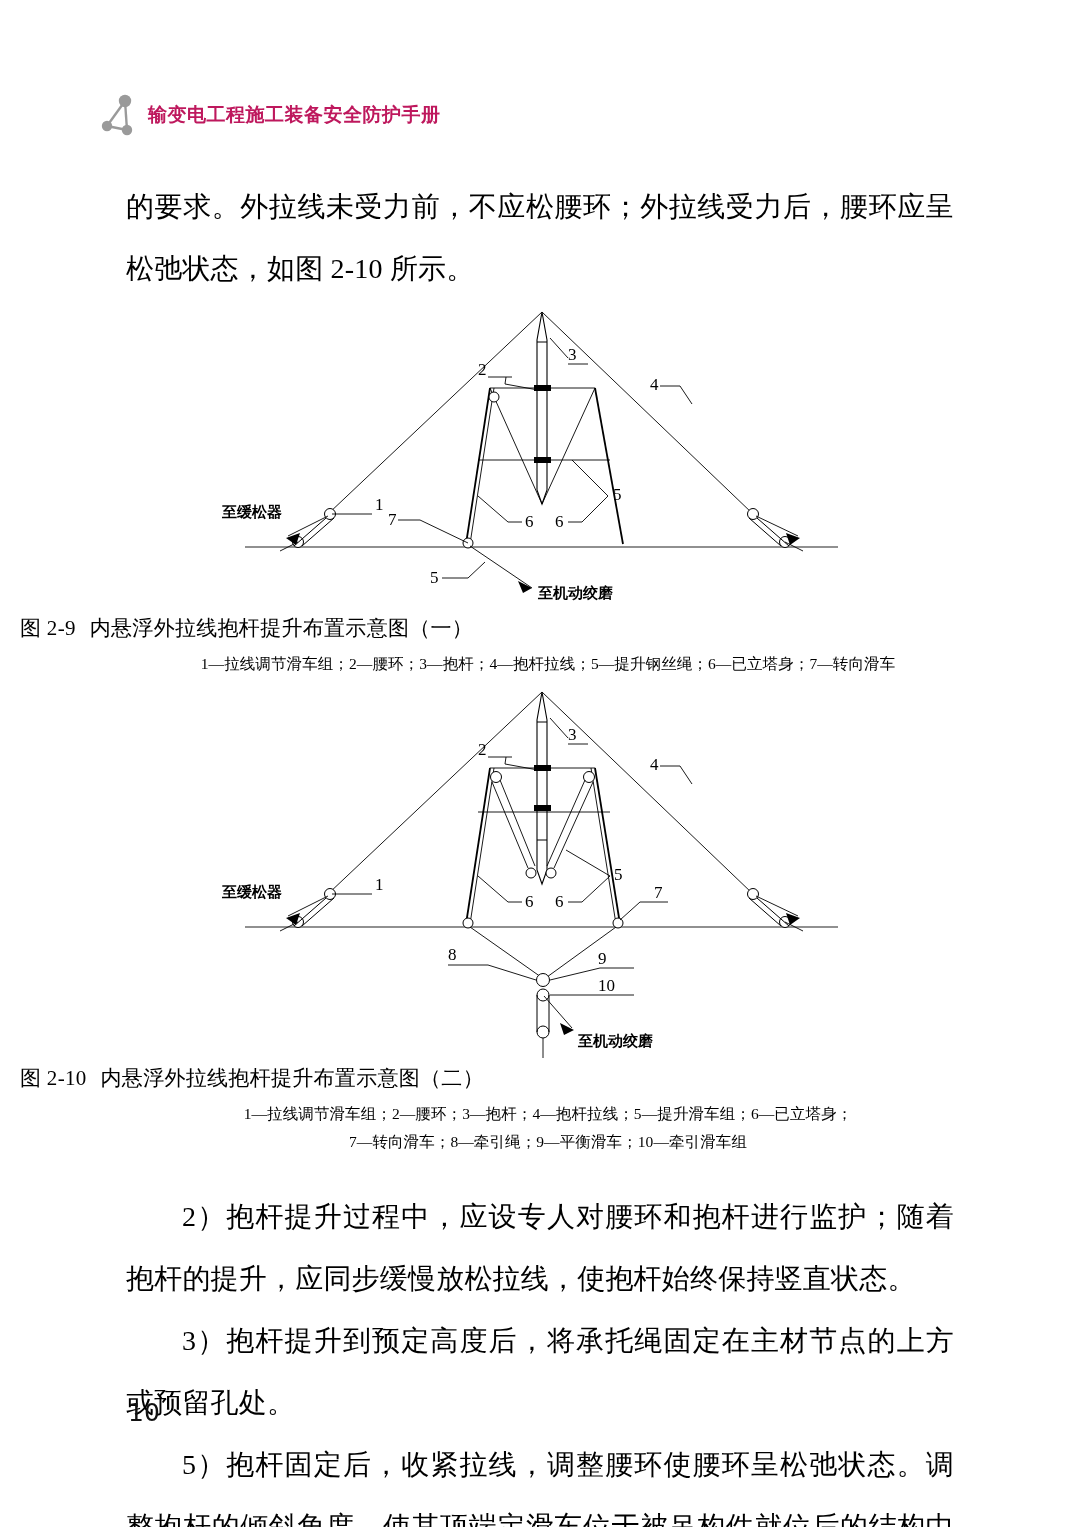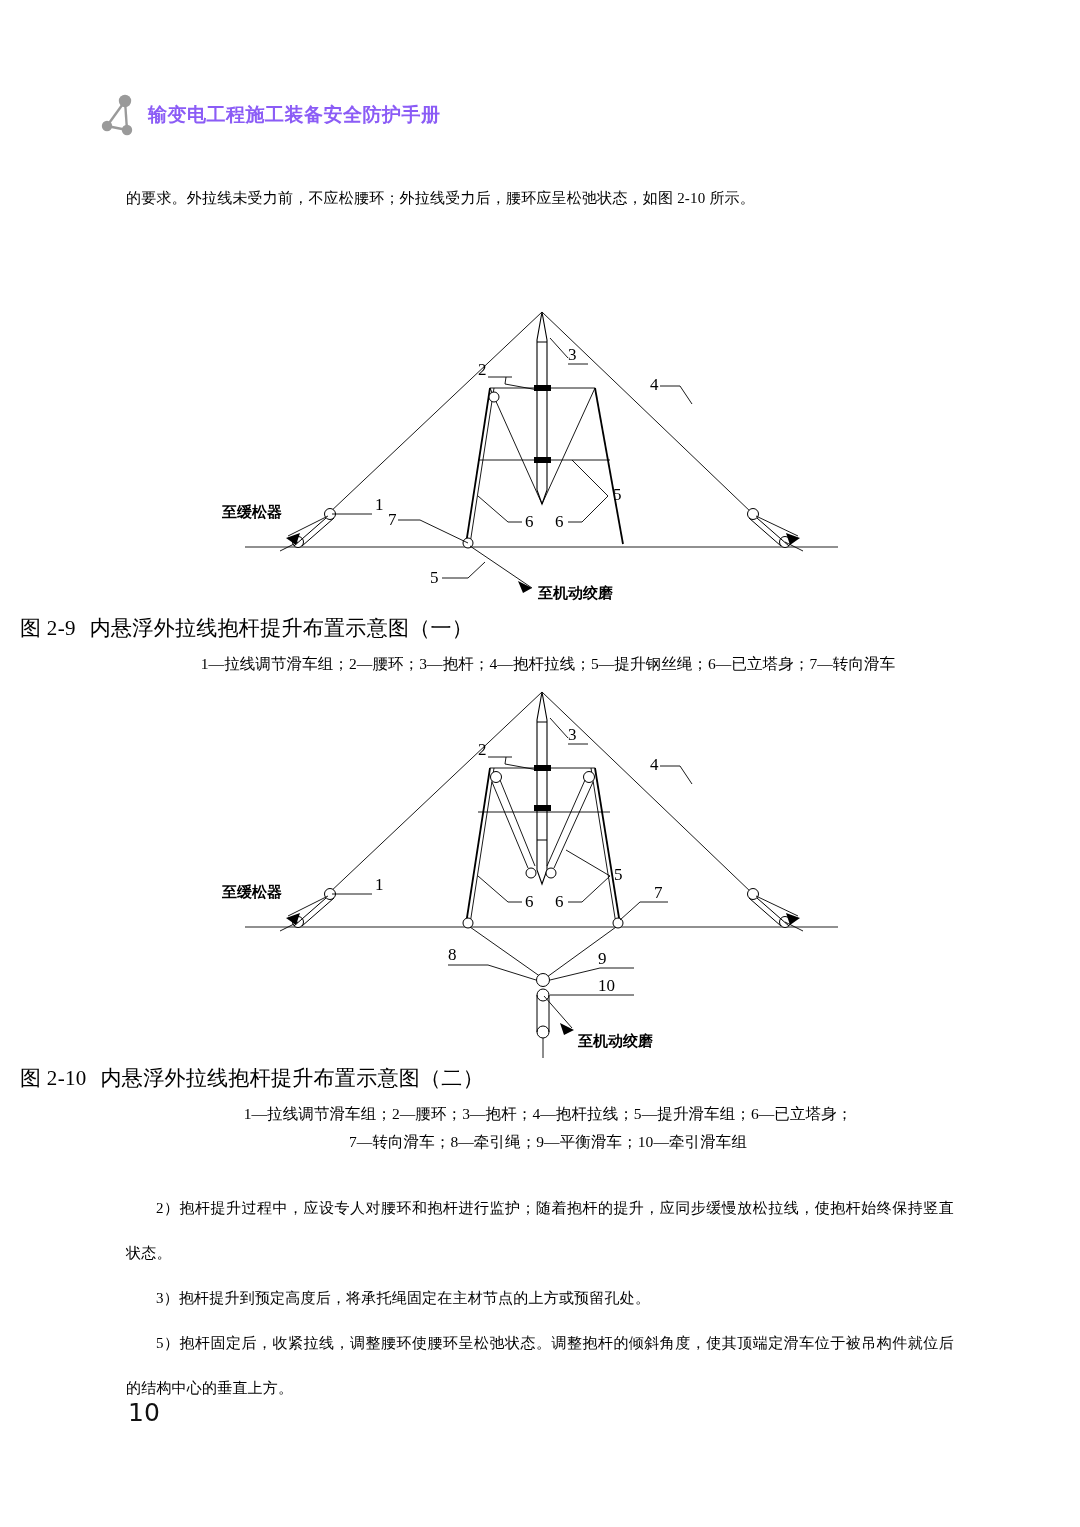--- a/index.html
+++ b/index.html
@@ -20,30 +20,30 @@
     position: absolute;
     left: 98px; top: 92px;
     display: flex; align-items: center; gap: 10px;
   }
   .header-logo { width: 40px; height: 46px; display:block; }
   .header-title {
     font-family: "DejaVu Sans", "Liberation Sans", sans-serif;
     font-size: 19px;
     font-weight: 700;
     letter-spacing: .5px;
-    color: #8b5cf6;
+    color: #be185d;
     white-space: nowrap;
   }
 
   
   .content { position: absolute; left: 126px; top: 176px; width: 828px; }
   p.body-par {
     margin: 0 0 0 0;
-    font-size: 15px;
-    line-height: 45px;
+    font-size: 28px;
+    line-height: 62px;
     text-align: justify;
     text-justify: inter-ideograph;
     letter-spacing: .2px;
   }
   p.indent2 { text-indent: 2em; }
 
   .tail { position: absolute; left: 126px; top: 1186px; width: 828px; }
   .tail p.body-par { margin-bottom: 0; }
 
   

